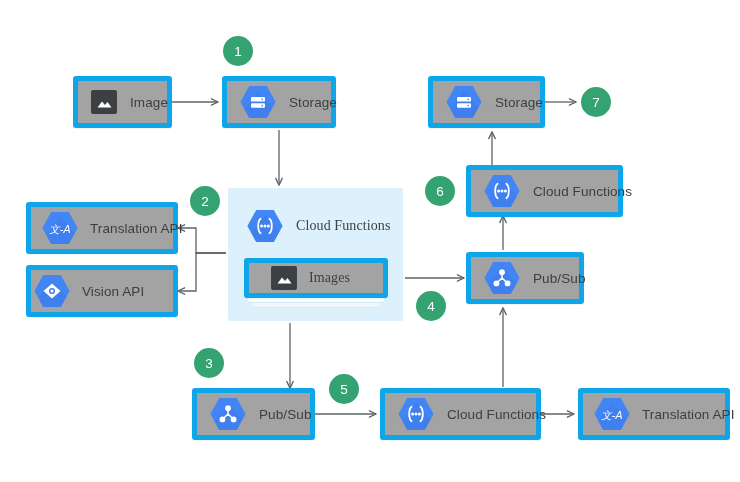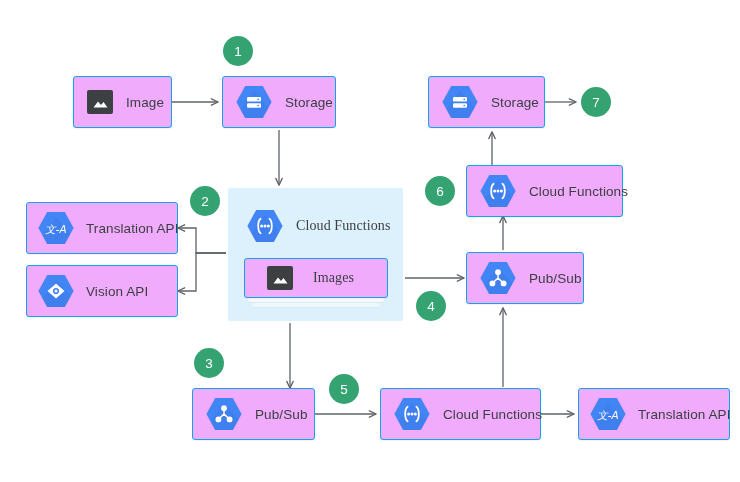--- a/index.html
+++ b/index.html
@@ -6,21 +6,21 @@
   body{
     width:740px;height:482px;background:#ffffff;
     font-family:"Liberation Sans", sans-serif;
     position:relative;overflow:hidden;
   }
   #canvas{position:absolute;left:0;top:0;width:740px;height:482px;}
 
   
   .node{
     position:absolute;box-sizing:border-box;
-    background:#f0abfc;border:1px solid #0ea5e9;border-radius:3px;
+    background:#a3a3a3;border:5px solid #0ea5e9;border-radius:3px;
     display:flex;align-items:center;
     box-shadow:0 1px 1px rgba(0,0,0,.05);
     z-index:3;
   }
   .node .label{
     font-size:13.5px;color:#3c4043;white-space:nowrap;
     letter-spacing:.1px;
   }
   .ico{flex:0 0 auto;display:flex;align-items:center;justify-content:center;font-style:italic;}
 
@@ -134,21 +134,21 @@
         <svg viewBox="0 0 38 34">
           <path d="M10.2,1 L27.8,1 L36.6,17 L27.8,33 L10.2,33 L1.4,17 Z" fill="#4285f4"></path>
           <path d="M19,6 L33.5,22.5 L27.8,33 L10.2,33 L5.6,24.6 Z" fill="#3b78e7" opacity=".45"></path>
           <text x="19" y="21.5" text-anchor="middle" fill="#ffffff" font-family="DejaVu Sans, sans-serif" font-size="10.5">文-A</text>
         </svg>
       </span>
     </span>
     <span class="label">Translation API</span>
   </div>
 
-  <div class="node" style="left:26px;top:265px;width:152px;height:52px;padding-left:10px;gap:11px;">
+  <div class="node" style="left:26px;top:265px;width:152px;height:52px;padding-left:2px;gap:11px;">
     <span class="ico">
       <span class="hexwrap">
         <svg viewBox="0 0 38 34">
           <path d="M10.2,1 L27.8,1 L36.6,17 L27.8,33 L10.2,33 L1.4,17 Z" fill="#4285f4"></path>
           <path d="M19,6 L33.5,22.5 L27.8,33 L10.2,33 L5.6,24.6 Z" fill="#3b78e7" opacity=".45"></path>
           <path d="M19,9.5 L27.5,17 L19,24.5 L10.5,17 Z" fill="#ffffff"></path>
           <circle cx="19" cy="17" r="3.1" fill="#4285f4"></circle>
           <circle cx="19" cy="17" r="1.5" fill="#ffffff"></circle>
         </svg>
       </span>
@@ -167,21 +167,21 @@
           <path d="M23.4,9.8 C26.6,12 26.6,22 23.4,24.2" stroke="#ffffff" stroke-width="1.8" fill="none" stroke-linecap="round"></path>
           <circle cx="15.6" cy="17" r="1.5" fill="#ffffff"></circle>
           <circle cx="19" cy="17" r="1.5" fill="#ffffff"></circle>
           <circle cx="22.4" cy="17" r="1.5" fill="#ffffff"></circle>
         </svg>
       </span>
     </span>
     <span class="label">Cloud Functions</span>
   </div>
 
-  <div class="node serif" style="left:244px;top:258px;width:144px;height:40px;padding-left:22px;gap:20px;">
+  <div class="node serif" style="left:244px;top:258px;width:144px;height:40px;padding-left:22px;gap:12px;">
     <span class="ico">
       <span class="imgico">
         <svg width="17" height="13" viewBox="0 0 17 13">
           <rect x="0" y="0" width="17" height="13" rx="1.5" fill="#3c4043"></rect>
           <path d="M1.5,11.5 L6,5.5 L9,9 L11.5,6 L15.5,11.5 Z" fill="#ffffff"></path>
         </svg>
       </span>
     </span>
     <span class="label">Images</span>
   </div>

